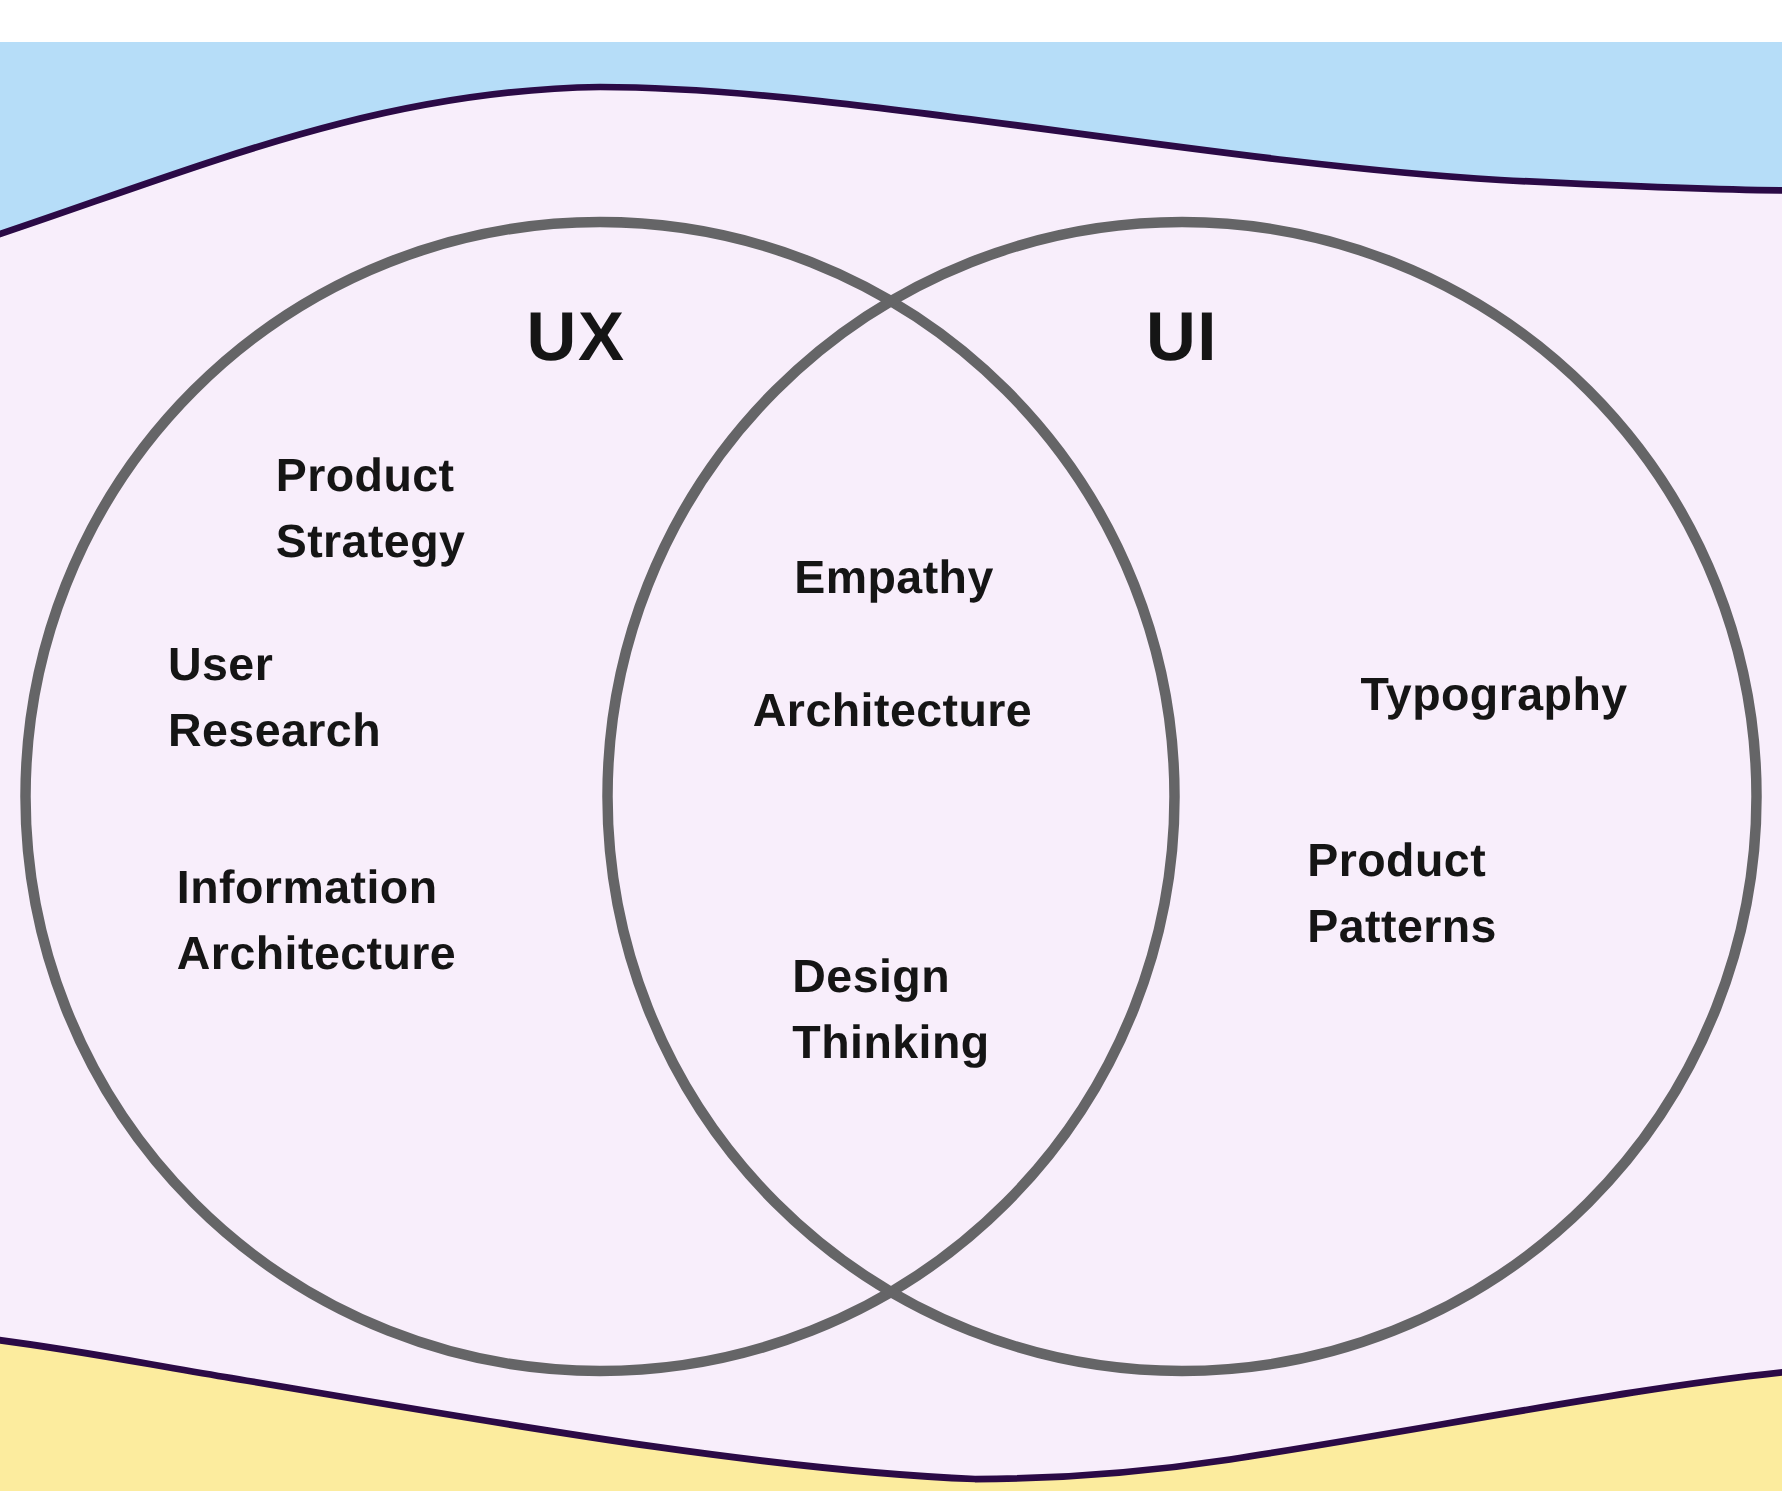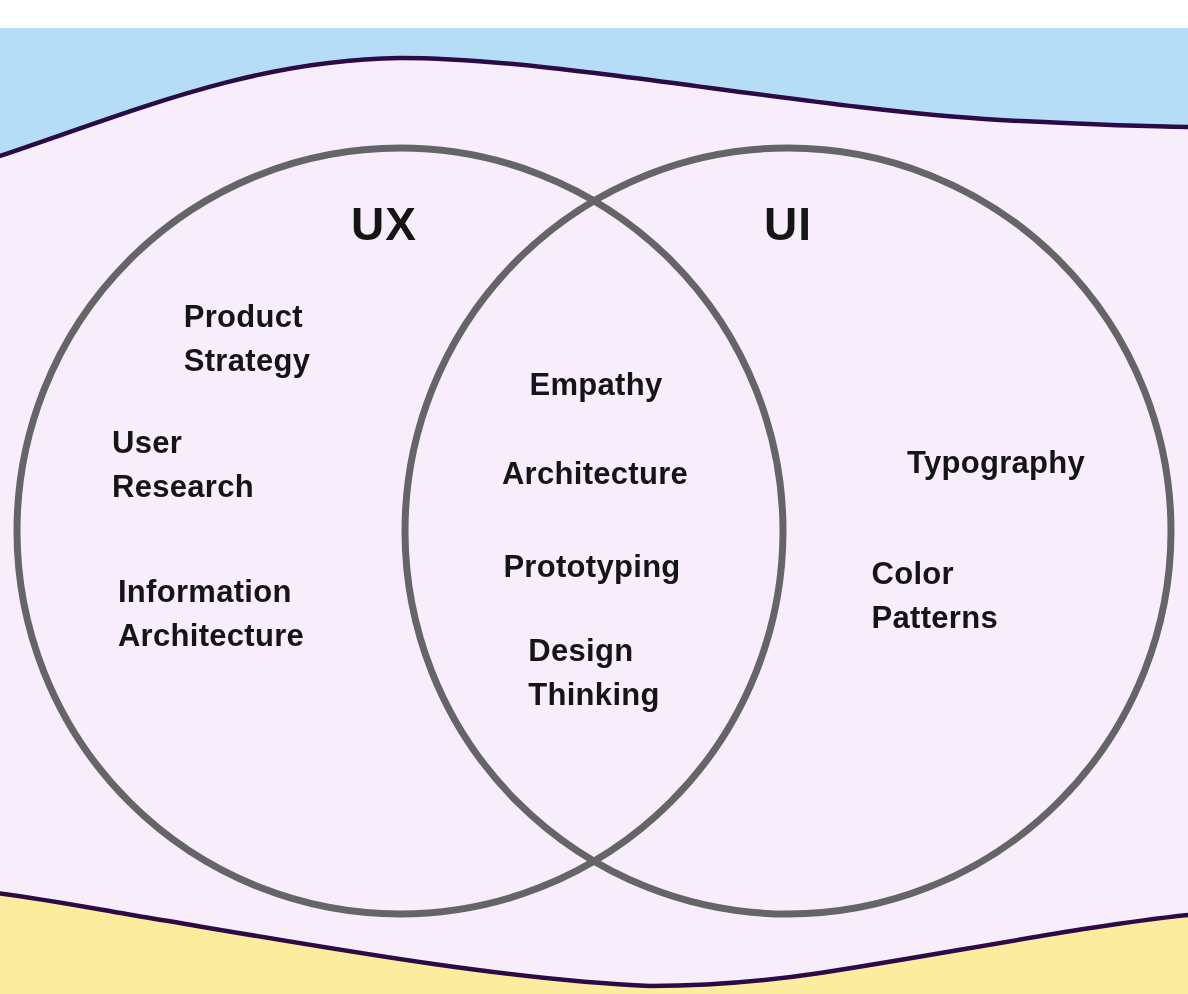--- a/index.html
+++ b/index.html
@@ -84,21 +84,20 @@
 
     <div class="venn-item" style="left:247px; top:311px">Product
 Strategy</div>
     <div class="venn-item" style="left:183px; top:437px">User
 Research</div>
     <div class="venn-item" style="left:211px; top:586px">Information
 Architecture</div>
 
     <div class="venn-item" style="left:596px; top:357px">Empathy</div>
     <div class="venn-item" style="left:595px; top:446px">Architecture</div>
-    <div class="venn-item" style="left:592px; top:539px">Prototyping</div>
     <div class="venn-item" style="left:594px; top:645px">Design
 Thinking</div>
 
     <div class="venn-item" style="left:996px; top:435px">Typography</div>
-    <div class="venn-item" style="left:977px; top:568px">Color Patterns</div>
+    <div class="venn-item" style="left:977px; top:568px">Product Patterns</div>
   </div>
 
 </div>
 
 </body></html>

